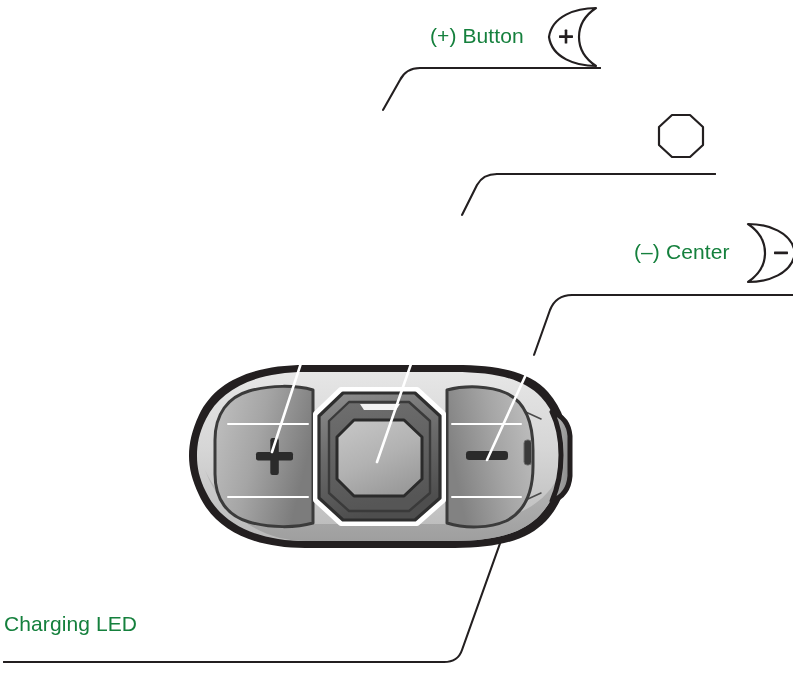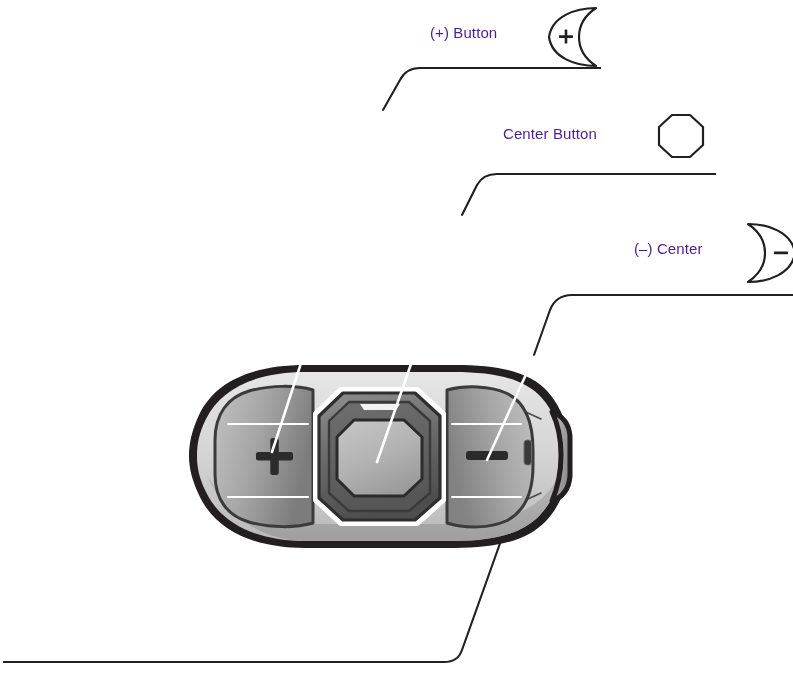--- a/index.html
+++ b/index.html
@@ -7,21 +7,21 @@
   body{
     width:793px;height:685px;position:relative;overflow:hidden;
     font-family:"Liberation Sans","DejaVu Sans",sans-serif;
     color:#231f20;
   }
   #diagram-root{position:absolute;inset:0;}
   svg.stage{position:absolute;left:0;top:0;width:793px;height:685px;display:block;}
   .callout-label{
     position:absolute;white-space:nowrap;
     font-family:"Liberation Sans","DejaVu Sans",sans-serif;
-    font-size:15px;font-weight:400;color:#4c1d95;
+    font-size:21px;font-weight:400;color:#15803d;
     letter-spacing:.1px;line-height:1;
   }
   #label-plus{left:430px;top:25px;}
   #label-center{left:503px;top:126px;}
   #label-minus{left:634px;top:241px;}
   #label-charging{left:4px;top:613px;}
   .icon-box{position:absolute;}
   #icon-plus-box{left:546px;top:6px;width:56px;height:62px;}
   #icon-center-box{left:657px;top:113px;width:48px;height:46px;}
   #icon-minus-box{left:745px;top:222px;width:56px;height:62px;}
@@ -183,24 +183,24 @@
     <g stroke="#231f20" stroke-width="2.1" stroke-linecap="round">
       <line x1="420" y1="68" x2="600" y2="68"></line>
       <line x1="497" y1="174" x2="715" y2="174"></line>
       <line x1="572" y1="295" x2="793" y2="295"></line>
       <line x1="4" y1="662" x2="444" y2="662"></line>
     </g>
   </svg>
 
   <div class="callout-label" id="label-plus">(+) Button</div>
 
-  <div class="callout-label" id="label-center">Center Button</div>
 
   <div class="callout-label" id="label-minus">(–) Center</div>
 
+  <div class="callout-label" id="label-charging">Charging LED</div>
 
   <div class="icon-box" id="icon-plus-box">
     <svg viewBox="0 0 56 62" width="56" height="62" xmlns="http://www.w3.org/2000/svg">
       <path d="M 50,2 C 30,2 6,10 3,31 C 6,52 30,60 50,60 C 38,52 33,42 33,31 C 33,20 38,10 50,2 Z" fill="none" stroke="#231f20" stroke-width="2.2" stroke-linejoin="round"></path>
       <g fill="#231f20">
         <rect x="13" y="29.3" width="14" height="2.6" rx="0.6"></rect>
         <rect x="18.7" y="23.6" width="2.6" height="14" rx="0.6"></rect>
       </g>
     </svg>
   </div>

